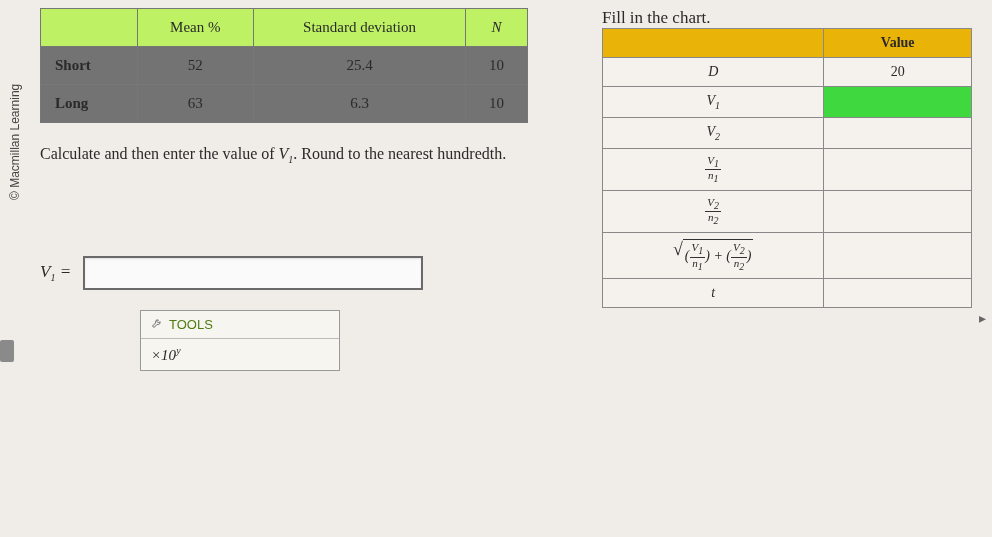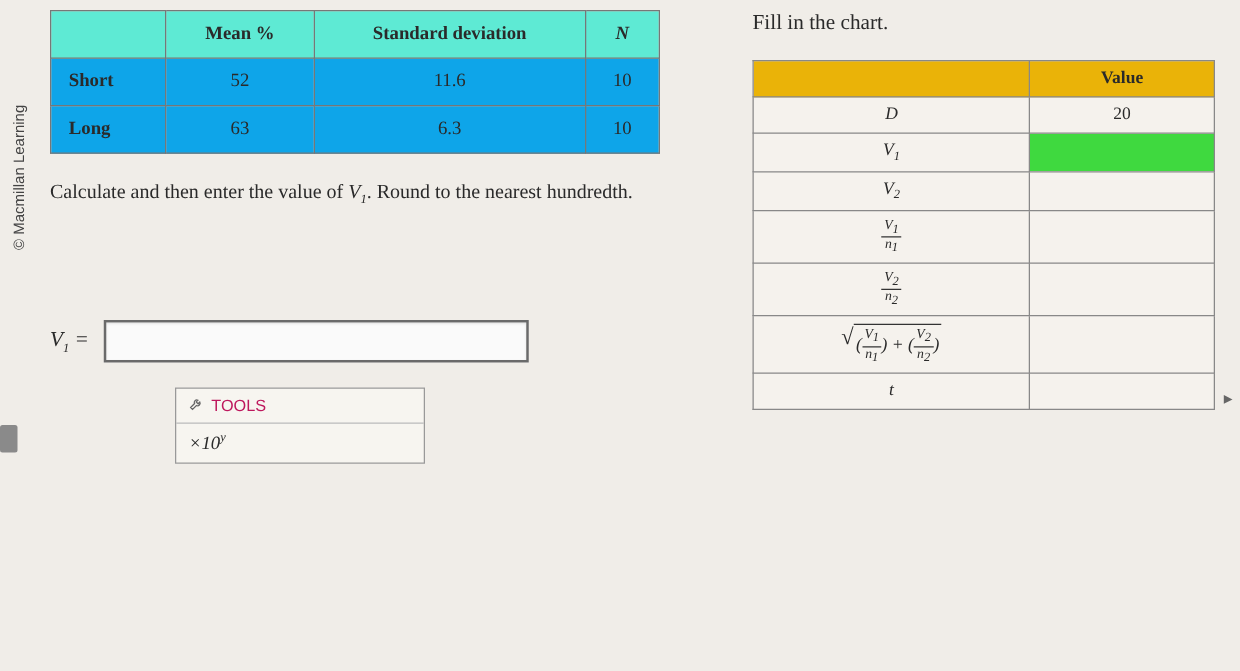--- a/index.html
+++ b/index.html
@@ -39,37 +39,37 @@
       gap: 20px;
     }
     .left-col { flex: 1; }
     .right-col { flex: 0 0 370px; }
     .prompt {
       font-size: 17px;
       margin-bottom: 10px;
     }
     .fill-label {
       font-size: 17px;
-      margin-bottom: 20px;
+      margin-bottom: 0;
     }
     table.data-table {
       border-collapse: collapse;
       width: 90%;
       margin-bottom: 20px;
     }
     table.data-table th, table.data-table td {
       border: 1px solid #777;
       padding: 10px 12px;
       text-align: center;
       font-size: 15px;
-      background: #0ea5e9;
+      background: #737373;
     }
     table.data-table th {
-      font-weight: bold;
-      background: #5eead4;
+      font-weight: normal;
+      background: #bef264;
     }
     table.data-table .row-label {
       font-weight: bold;
       text-align: left;
       padding-left: 14px;
     }
     .instruction {
       font-size: 16px;
       line-height: 1.4;
       margin-top: 10px;
@@ -147,21 +147,21 @@
       margin-top: 20px;
       margin-left: 100px;
       width: 200px;
       border: 1px solid #999;
       background: #f7f5f0;
     }
     .tools-header {
       padding: 6px 10px;
       font-size: 13px;
       font-family: Arial, sans-serif;
-      color: #be185d;
+      color: #4d7c0f;
       border-bottom: 1px solid #bbb;
       display: flex;
       align-items: center;
       gap: 6px;
     }
     .tools-body {
       padding: 6px 10px;
       font-size: 15px;
       font-style: italic;
     }
@@ -191,21 +191,21 @@
         <tbody>
             <tr>
           <th></th>
           <th>Mean %</th>
           <th>Standard deviation</th>
           <th><span class="ital">N</span></th>
         </tr>
         <tr>
           <td class="row-label">Short</td>
           <td>52</td>
-          <td>11.6</td>
+          <td>25.4</td>
           <td>10</td>
         </tr>
         <tr>
           <td class="row-label">Long</td>
           <td>63</td>
           <td>6.3</td>
           <td>10</td>
         </tr>
       </tbody>
         </table>

